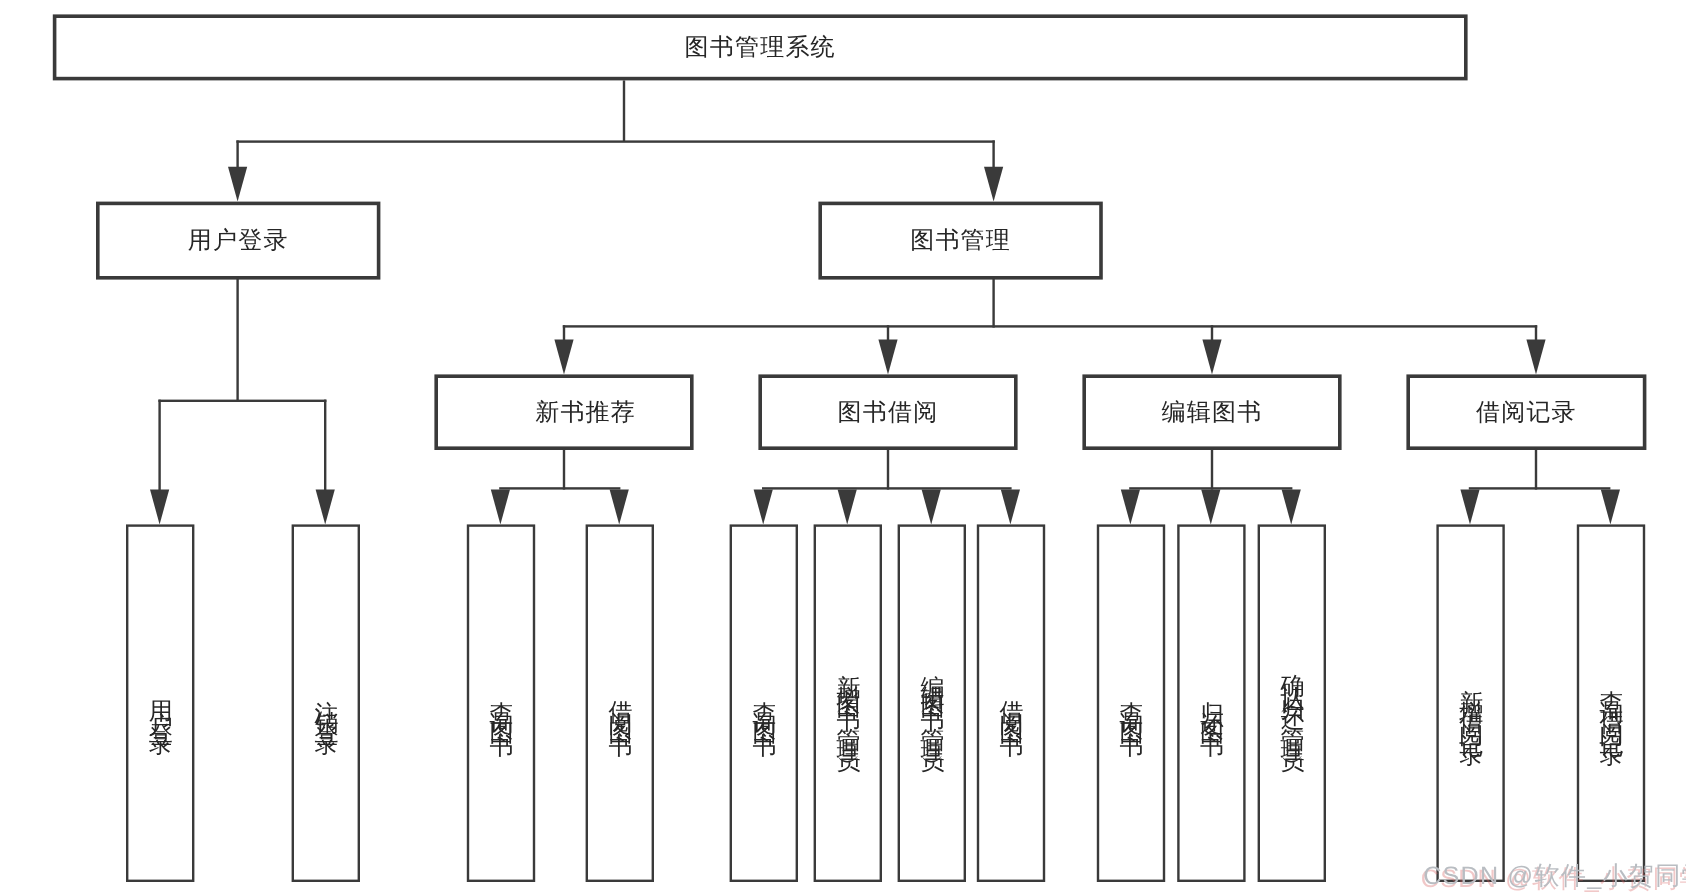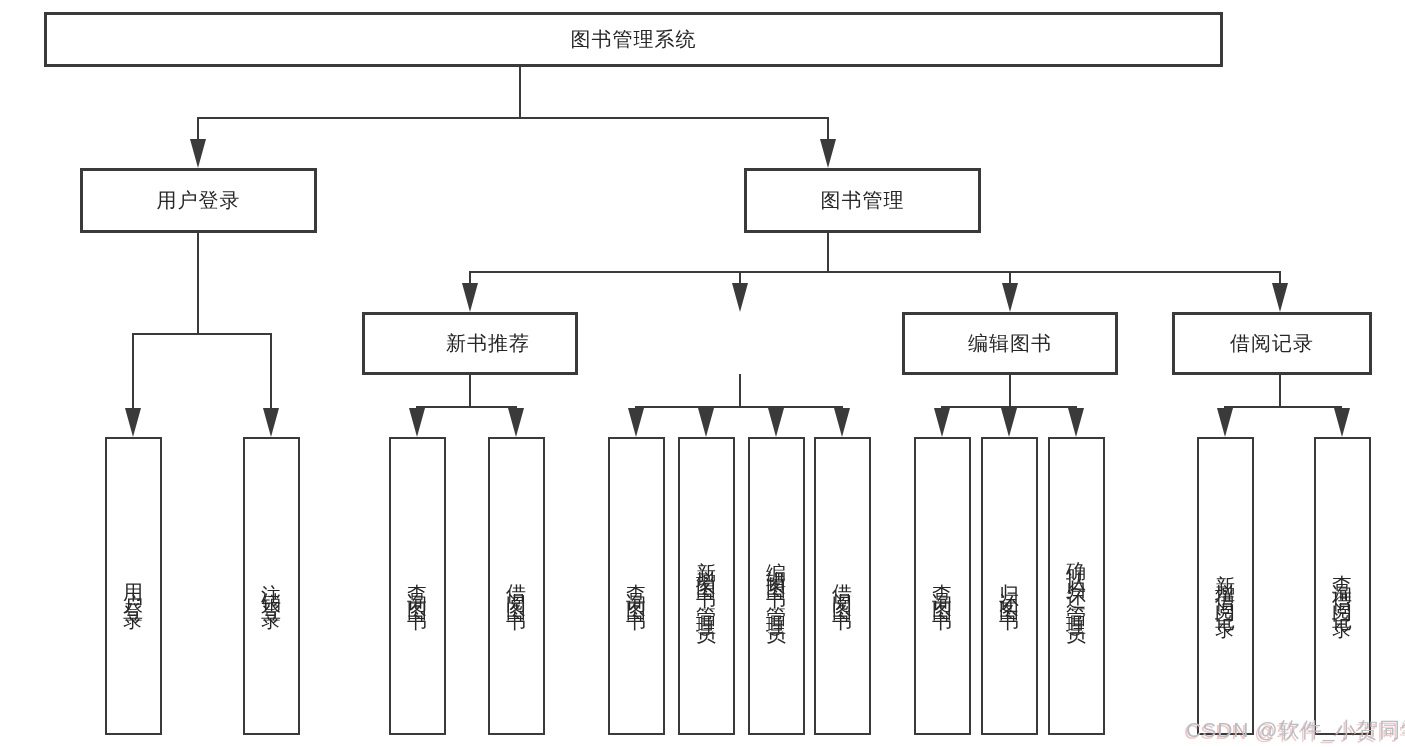--- a/index.html
+++ b/index.html
@@ -61,21 +61,21 @@
   <div class="vl" style="left:519px;top:67px;height:51px;"></div>
   <div class="hl" style="left:197px;top:117px;width:632px;"></div>
   <div class="vl" style="left:197px;top:117px;height:26px;"></div>
   <div class="vl" style="left:827px;top:117px;height:26px;"></div>
   <div class="ar" style="left:190px;top:139px;"></div>
   <div class="ar" style="left:820px;top:139px;"></div>
 
   <div class="box l2" style="left:80px;">
     <span>用户登录</span>
   </div>
-  <div class="box l2" style="left:744px;justify-content:center;">
+  <div class="box l2" style="left:682px;justify-content:center;">
     <span>图书管理</span>
   </div>
 
   <div class="vl" style="left:197px;top:232px;height:103px;"></div>
   <div class="hl" style="left:132px;top:333px;width:140px;"></div>
   <div class="vl" style="left:132px;top:333px;height:80px;"></div>
   <div class="vl" style="left:270px;top:333px;height:80px;"></div>
   <div class="ar" style="left:125px;top:408px;"></div>
   <div class="ar" style="left:263px;top:408px;"></div>
 
@@ -85,20 +85,23 @@
   <div class="vl" style="left:739px;top:271px;height:14px;"></div>
   <div class="vl" style="left:1009px;top:271px;height:14px;"></div>
   <div class="vl" style="left:1279px;top:271px;height:14px;"></div>
   <div class="ar" style="left:462px;top:283px;"></div>
   <div class="ar" style="left:732px;top:283px;"></div>
   <div class="ar" style="left:1002px;top:283px;"></div>
   <div class="ar" style="left:1272px;top:283px;"></div>
 
   <div class="box l3" style="left:362px;padding-left:36px;">
     <span>新书推荐</span>
+  </div>
+  <div class="box l3" style="left:632px;">
+    <span>图书借阅</span>
   </div>
   <div class="box l3" style="left:902px;">
     <span>编辑图书</span>
   </div>
   <div class="box l3" style="left:1172px;width:200px;">
     <span>借阅记录</span>
   </div>
 
   <div class="vl" style="left:469px;top:374px;height:34px;"></div>
   <div class="hl" style="left:416px;top:406px;width:101px;"></div>

